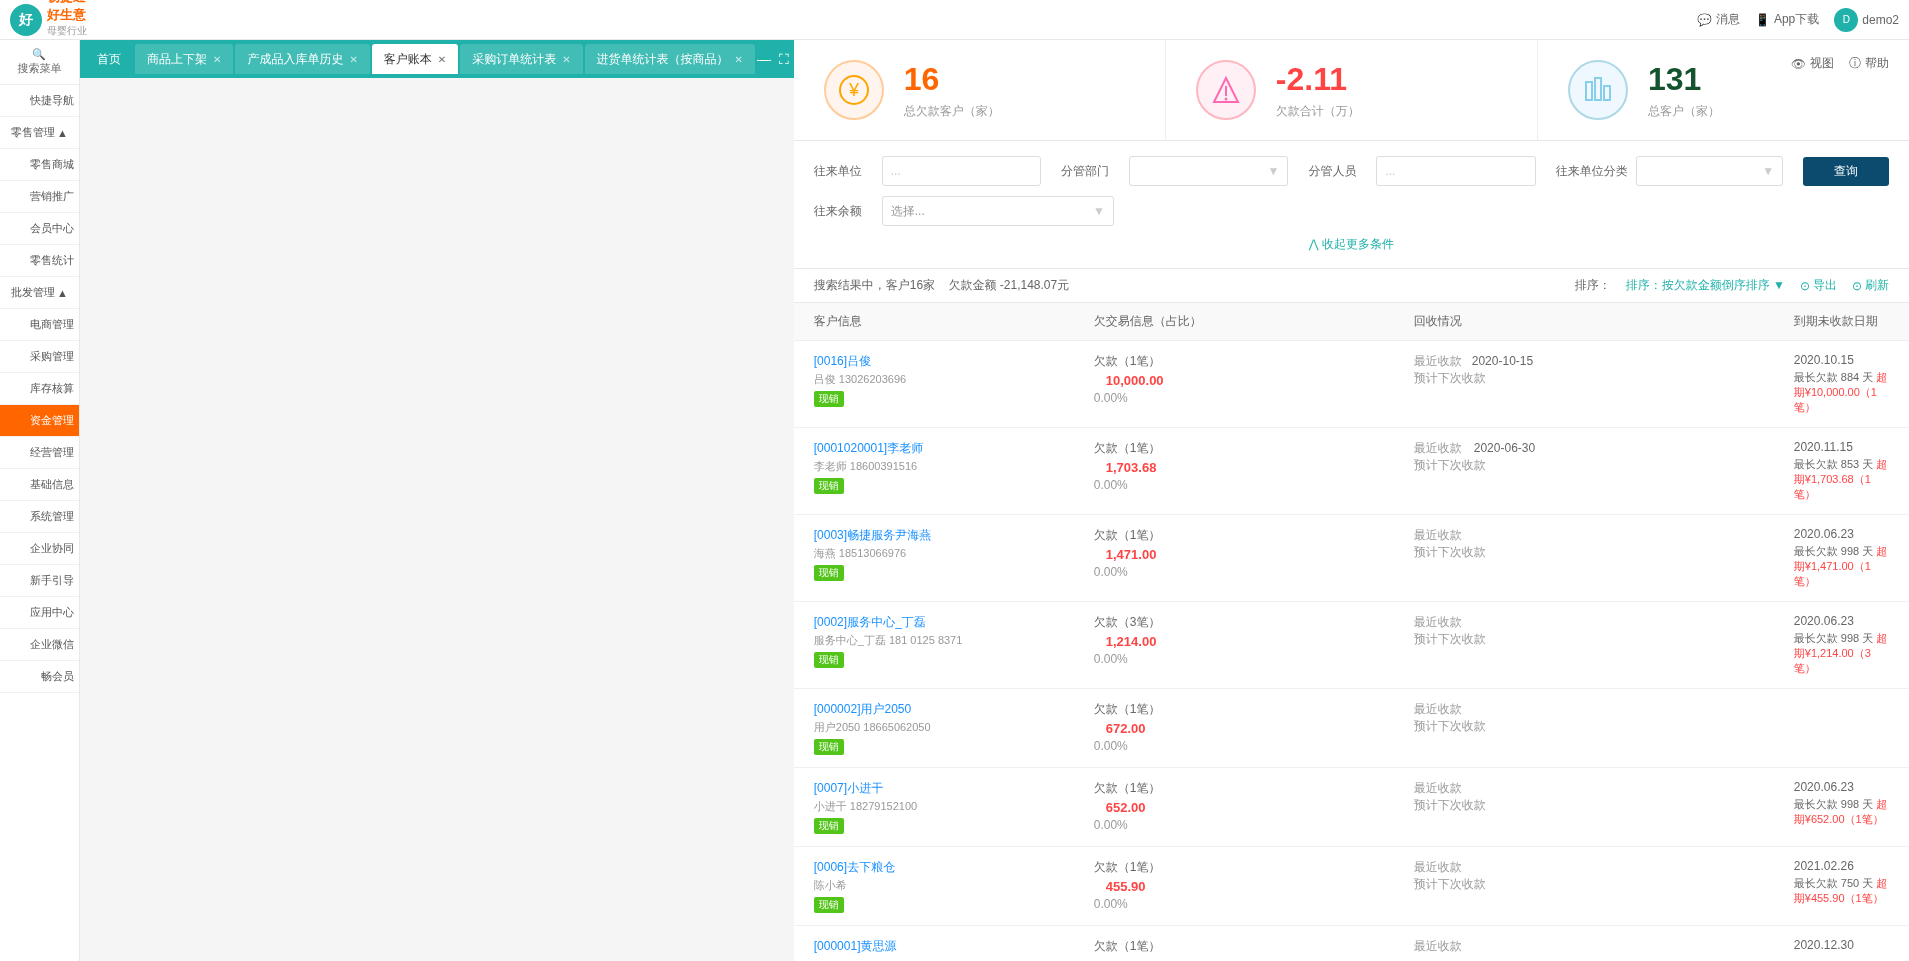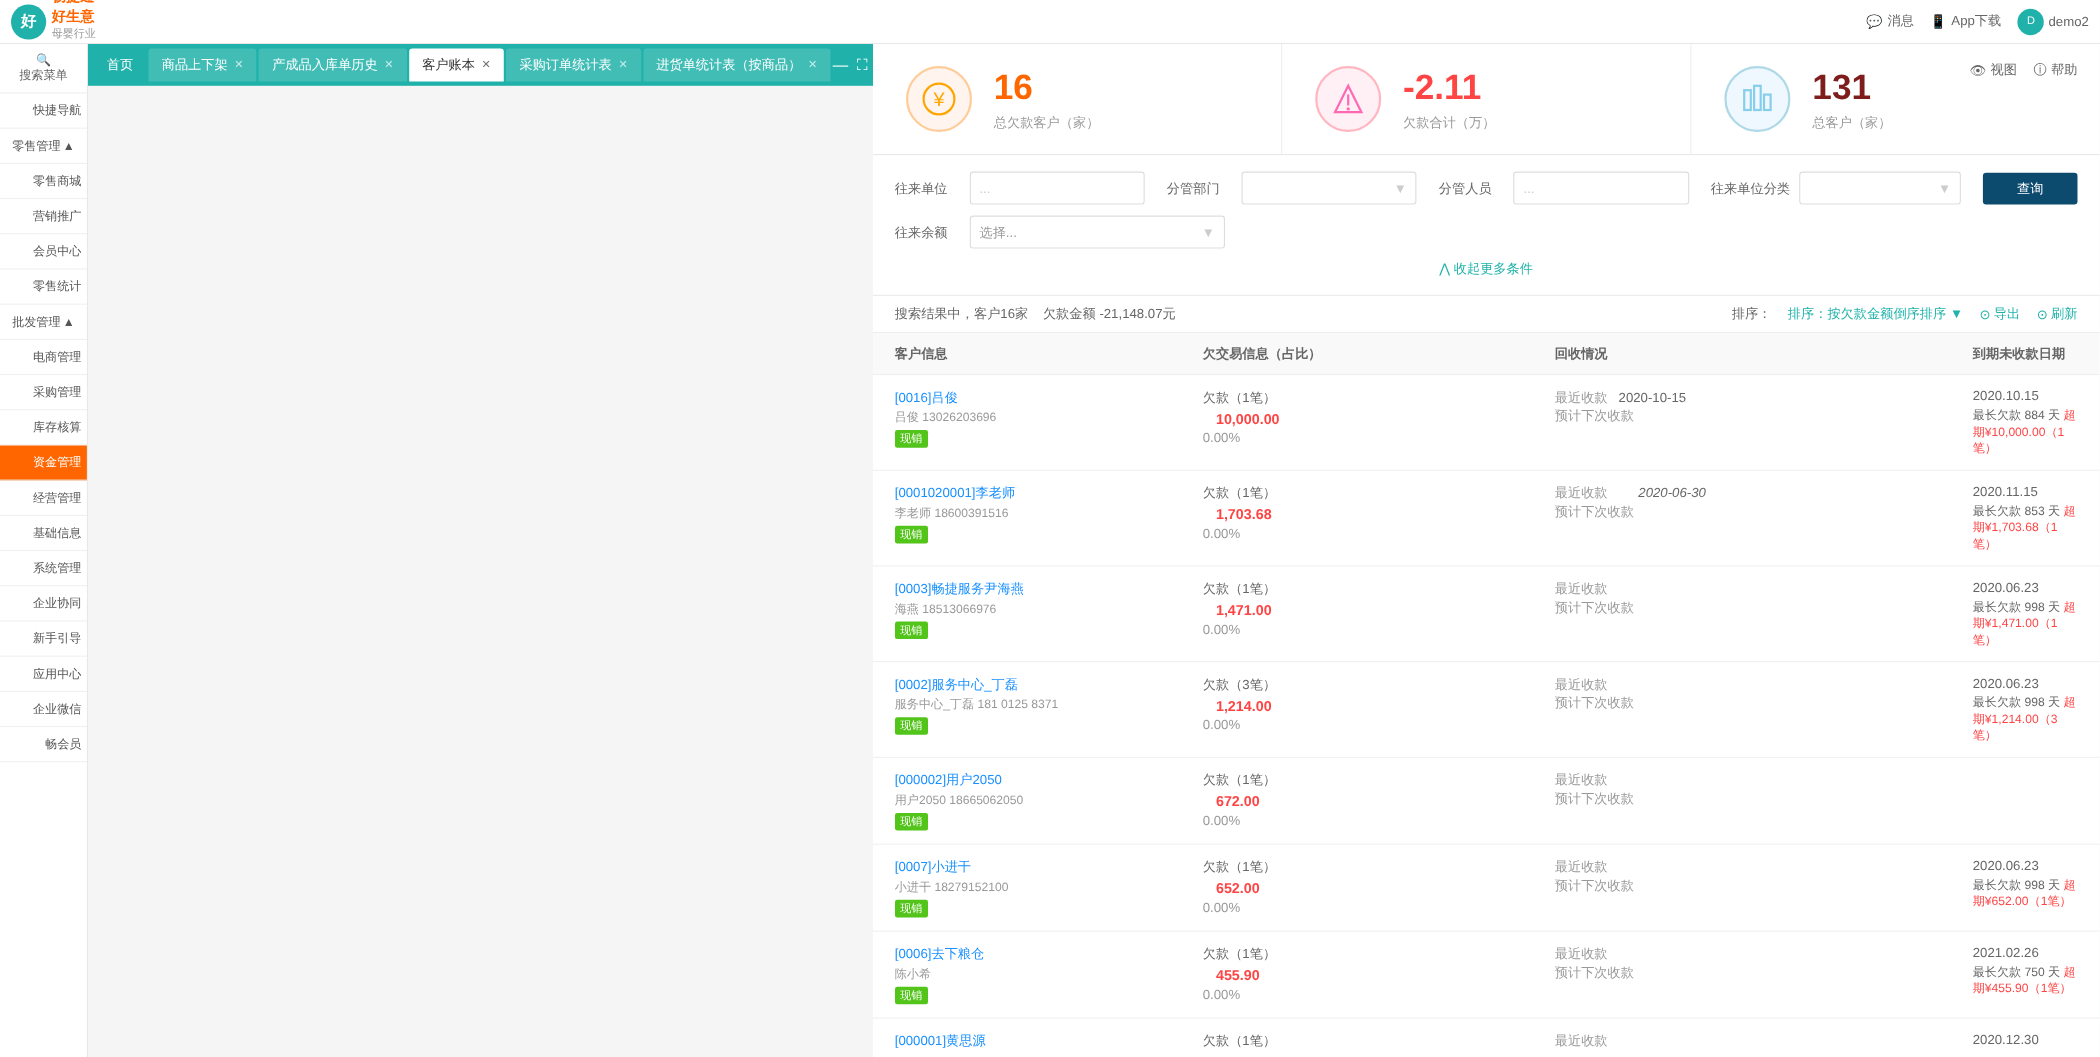--- a/index.html
+++ b/index.html
@@ -38,21 +38,21 @@
     .stats-row { display: flex; background: #fff; border-bottom: 1px solid #e8e8e8; }
     .stat-card { flex: 1; display: flex; align-items: center; padding: 20px 30px; border-right: 1px solid #eee; }
     .stat-card:last-child { border-right: none; }
     .stat-icon { width: 60px; height: 60px; border-radius: 50%; display: flex; align-items: center; justify-content: center; margin-right: 20px; font-size: 28px; }
     .stat-icon.orange { background: #fff5ee; color: #ff8c00; border: 2px solid #ffcc99; }
     .stat-icon.pink { background: #fff0f5; color: #ff69b4; border: 2px solid #ffb6c1; }
     .stat-icon.blue { background: #f0f8ff; color: #87ceeb; border: 2px solid #add8e6; }
     .stat-value { font-size: 32px; font-weight: bold; }
     .stat-value.red { color: #ff4444; }
     .stat-value.orange { color: #ff6600; }
-    .stat-value.black { color: #7f1d1d; }
+    .stat-value.black { color: #14532d; }
     .stat-label { font-size: 12px; color: #999; margin-top: 5px; }
 
     
     .filter-area { background: #fff; padding: 15px 20px; border-bottom: 1px solid #e8e8e8; }
     .filter-row { display: flex; align-items: center; gap: 20px; margin-bottom: 10px; }
     .filter-item { display: flex; align-items: center; gap: 8px; flex: 1; }
     .filter-label { color: #666; font-size: 12px; white-space: nowrap; min-width: 60px; }
     .filter-input { flex: 1; height: 30px; border: 1px solid #ddd; border-radius: 3px; padding: 0 8px; font-size: 12px; display: flex; align-items: center; justify-content: space-between; cursor: pointer; background: #fff; }
     .filter-select { flex: 1; height: 30px; border: 1px solid #ddd; border-radius: 3px; padding: 0 8px; font-size: 12px; display: flex; align-items: center; justify-content: space-between; cursor: pointer; background: #fff; }
     .search-btn { background: #0c4a6e; color: #fff; border: none; padding: 6px 31px; border-radius: 3px; cursor: pointer; font-size: 12px; }
@@ -61,21 +61,21 @@
 
     
     .results-bar { display: flex; align-items: center; justify-content: space-between; padding: 8px 20px; background: #fff; border-bottom: 1px solid #e8e8e8; }
     .results-info { font-size: 12px; color: #666; }
     .results-actions { display: flex; align-items: center; gap: 15px; font-size: 12px; color: #666; }
     .sort-select { color: #20b2aa; cursor: pointer; }
     .action-btn { color: #20b2aa; cursor: pointer; display: flex; align-items: center; gap: 3px; }
 
     
     .data-table { background: #fff; }
-    .table-header { display: flex; padding: 10px 20px; background: #f9f9f9; border-bottom: 1px solid #eee; font-size: 12px; font-weight: bold; color: #666; }
+    .table-header { display: flex; padding: 10px 20px; background: #f9f9f9; border-bottom: 1px solid #eee; font-size: 12px; font-weight: normal; color: #666; }
     .table-row { display: flex; padding: 12px 20px; border-bottom: 1px solid #f0f0f0; align-items: flex-start; }
     .col-customer { flex: 0 0 280px; }
     .col-debt { flex: 0 0 320px; }
     .col-recovery { flex: 0 0 380px; }
     .col-overdue { flex: 1; }
     .customer-name { color: #1890ff; font-size: 12px; cursor: pointer; }
     .customer-info { color: #999; font-size: 11px; margin-top: 2px; }
     .customer-tag { display: inline-block; background: #52c41a; color: #fff; font-size: 10px; padding: 1px 5px; border-radius: 2px; margin-top: 4px; }
     .debt-count { color: #666; font-size: 12px; }
     .debt-amount { color: #ff4444; font-size: 13px; font-weight: bold; margin: 3px 12px; }
@@ -394,21 +394,21 @@
       <div class="customer-info">李老师  18600391516</div>
       <div class="customer-tag">现销</div>
     </div>
     <div class="col-debt">
       <div class="debt-count">欠款（1笔）</div>
       <div class="debt-amount">1,703.68</div>
       <div class="debt-ratio">0.00%</div>
     </div>
     <div class="col-recovery">
       <div class="recovery-info">
-        <span>最近收款</span><span style="margin-left:28px;color:#666;font-style:italic;">2020-06-30</span>
+        <span>最近收款</span><span style="margin-left:12px;color:#666;">2020-06-30</span>
       </div>
       <div class="recovery-info">预计下次收款</div>
     </div>
     <div class="col-overdue">
       <div class="overdue-date">2020.11.15</div>
       <div class="overdue-info">
         <span class="overdue-days">最长欠款 853 天 </span>
         <span class="overdue-amount">超期¥1,703.68（1笔）</span>
       </div>
     </div>

